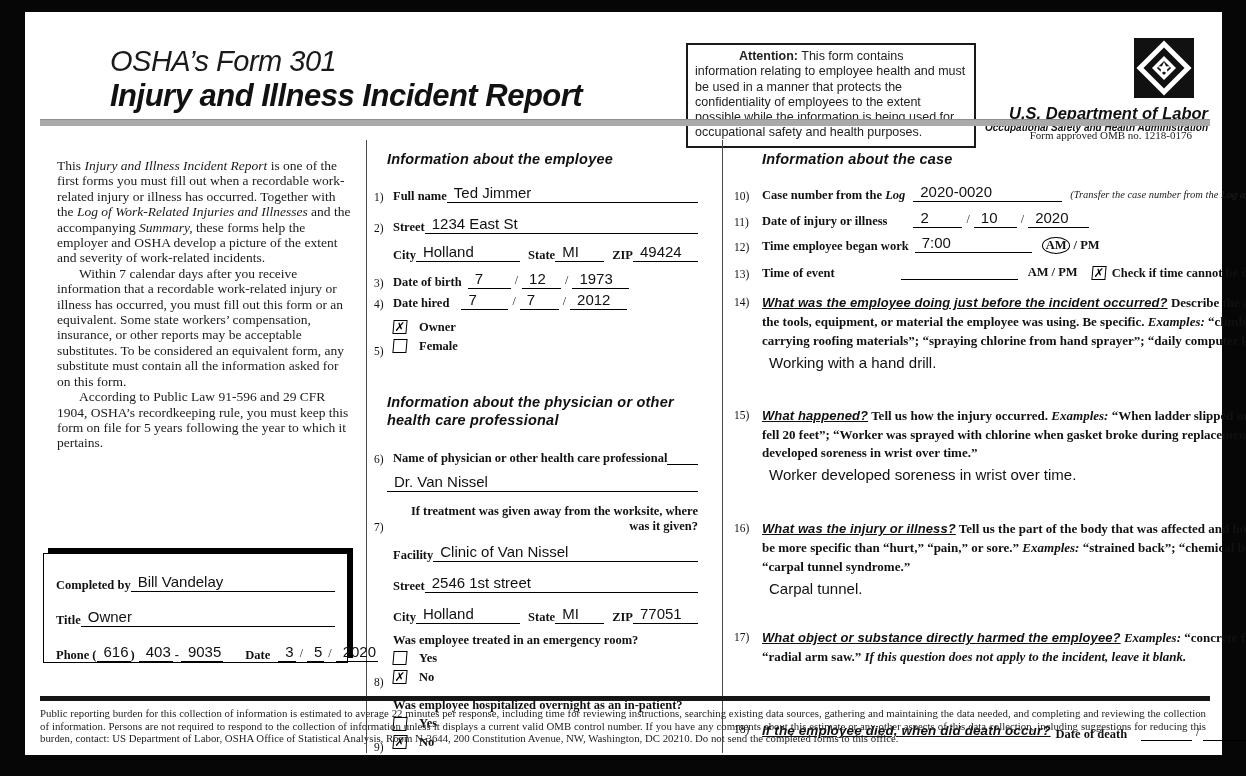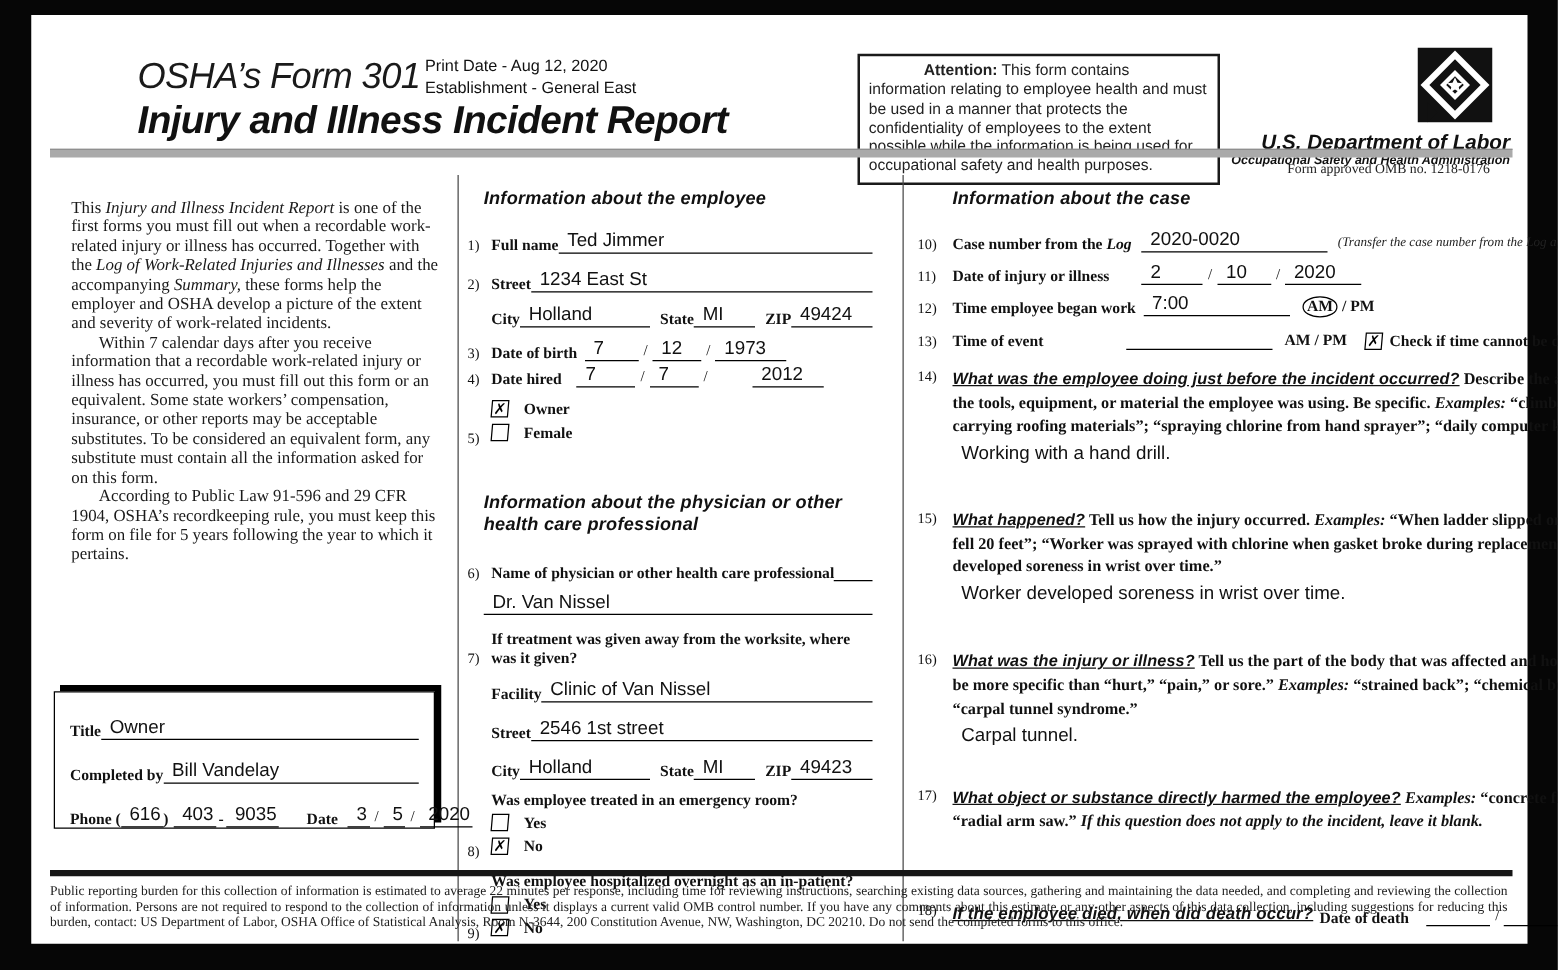--- a/index.html
+++ b/index.html
@@ -35,21 +35,21 @@
   .intro-p{font:400 13.5px/15.4px "Liberation Serif",serif;color:#1a1a1a;margin:0;text-align:left;}
   .intro-p + .intro-p{text-indent:22px;}
   .it{font-style:italic;}
 
   
   .completed-box{position:absolute;left:3px;top:413px;width:305px;height:110px;background:#fff;
                  border:1.5px solid #000;box-shadow:5px -5px 0 #000;padding:20px 12px 8px 12px;box-sizing:border-box;}
   .cb-row{display:flex;align-items:flex-end;margin-bottom:17px;}
 
   
-  .lbl{font:700 12.5px/1.15 "Liberation Serif",serif;color:#111;white-space:nowrap;}
+  .lbl{font:700 12.5px/1.15 "Liberation Serif",serif;color:#111;white-space:nowrap;text-align:right;}
   .num{font:400 11.5px "Liberation Serif",serif;flex:none;width:19px;padding-top:1px;}
   .num3{font:400 11.5px "Liberation Serif",serif;flex:none;width:28px;padding-top:2px;}
   .row{display:flex;align-items:flex-end;}
   .fill{border-bottom:1px solid #000;font:400 15px/1.05 "Liberation Sans",sans-serif;color:#111;
         padding:0 2px 1px 7px;white-space:nowrap;min-height:16px;}
   .grow{flex:1;}
   .sec-h{font:italic 700 14.5px/1.25 "Liberation Sans",sans-serif;color:#111;letter-spacing:.2px;}
 
   .cbrow{display:flex;align-items:center;margin:3px 0 4px 0;}
   .cb{flex:none;width:12px;height:12px;border:1.8px solid #000;transform:skewX(-5deg);
@@ -77,24 +77,20 @@
 <body>
 
 <div class="frame">
 <div class="sheet">
 
   <div class="title-block">
     <div class="title1">OSHA’s Form 301</div>
     <div class="title2">Injury and Illness Incident Report</div>
   </div>
 
-  <div class="print-block">
-    <div>Print Date - Aug 12, 2020</div>
-    <div>Establishment - General East</div>
-  </div>
 
   <div class="attention-box">
     <b>Attention:</b><span> This form contains information relating to employee health and must be used in a manner that protects the confidentiality of employees to the extent possible while the information is being used for occupational safety and health purposes.</span>
   </div>
 
   <div class="logo-block">
     <svg class="logo-svg" width="60" height="60" viewBox="0 0 60 60">
       <rect width="60" height="60" fill="#111"></rect>
       <g transform="rotate(45 30 30)">
         <rect x="13" y="13" width="34" height="34" fill="none" stroke="#fff" stroke-width="5"></rect>
@@ -113,26 +109,26 @@
 
   <div class="columns">
 
     <div class="col col1">
       <p class="intro-p"><span>This </span><span class="it">Injury and Illness Incident Report</span><span> is one of the first forms you must fill out when a recordable work-related injury or illness has occurred. Together with the </span><span class="it">Log of Work-Related Injuries and Illnesses</span><span> and the accompanying </span><span class="it">Summary,</span><span> these forms help the employer and OSHA develop a picture of the extent and severity of work-related incidents.</span></p>
       <p class="intro-p">Within 7 calendar days after you receive information that a recordable work-related injury or illness has occurred, you must fill out this form or an equivalent. Some state workers’ compensation, insurance, or other reports may be acceptable substitutes. To be considered an equivalent form, any substitute must contain all the information asked for on this form.</p>
       <p class="intro-p">According to Public Law 91-596 and 29 CFR 1904, OSHA’s recordkeeping rule, you must keep this form on file for 5 years following the year to which it pertains.</p>
 
       <div class="completed-box">
         <div class="cb-row">
+          <span class="lbl">Completed by</span>
+          <span class="fill grow">Bill Vandelay</span>
+        </div>
+        <div class="cb-row">
           <span class="lbl">Title</span>
           <span class="fill grow">Owner</span>
-        </div>
-        <div class="cb-row">
-          <span class="lbl">Completed by</span>
-          <span class="fill grow">Bill Vandelay</span>
         </div>
         <div class="cb-row" style="margin-bottom:0;">
           <span class="lbl">Phone</span>
           <span class="lbl" style="padding-left:3px;">(</span>
           <span class="fill" style="width:40px;">616</span>
           <span class="lbl">)</span>
           <span class="fill" style="width:44px;margin-left:4px;">403</span>
           <span class="lbl" style="padding:0 2px;">-</span>
           <span class="fill" style="width:58px;">9035</span>
           <span class="lbl" style="margin-left:22px;">Date</span>
@@ -181,21 +177,21 @@
         <span class="fill" style="width:48px;">1973</span>
       </div>
 
       <div class="row" style="margin-bottom:7px;">
         <span class="num">4)</span>
         <span class="lbl">Date hired</span>
         <span class="fill" style="width:38px;margin-left:12px;">7</span>
         <span class="slash">/</span>
         <span class="fill" style="width:30px;">7</span>
         <span class="slash">/</span>
-        <span class="fill" style="width:48px;margin-left:32px;">2012</span>
+        <span class="fill" style="width:48px;">2012</span>
       </div>
 
       <div class="row">
         <span class="num">5)</span>
         <div>
           <div class="cbrow">
             <span class="cb">✗</span>
             <span class="lbl">Owner</span>
           </div>
           <div class="cbrow">
@@ -230,21 +226,21 @@
         <span class="lbl">Street</span>
         <span class="fill grow" style="">2546 1st street</span>
       </div>
 
       <div class="row" style="margin-bottom:9px;padding-left:19px;">
         <span class="lbl">City</span>
         <span class="fill grow">Holland</span>
         <span class="lbl" style="margin-left:8px;">State</span>
         <span class="fill" style="width:40px;">MI</span>
         <span class="lbl" style="margin-left:8px;">ZIP</span>
-        <span class="fill" style="width:56px;">49423</span>
+        <span class="fill" style="width:56px;">77051</span>
       </div>
 
       <div class="row">
         <span class="num">8)</span>
         <div>
           <div class="lbl" style="margin-bottom:4px;">Was employee treated in an emergency room?</div>
           <div class="cbrow">
             <span class="cb"></span>
             <span class="lbl">Yes</span>
           </div>

